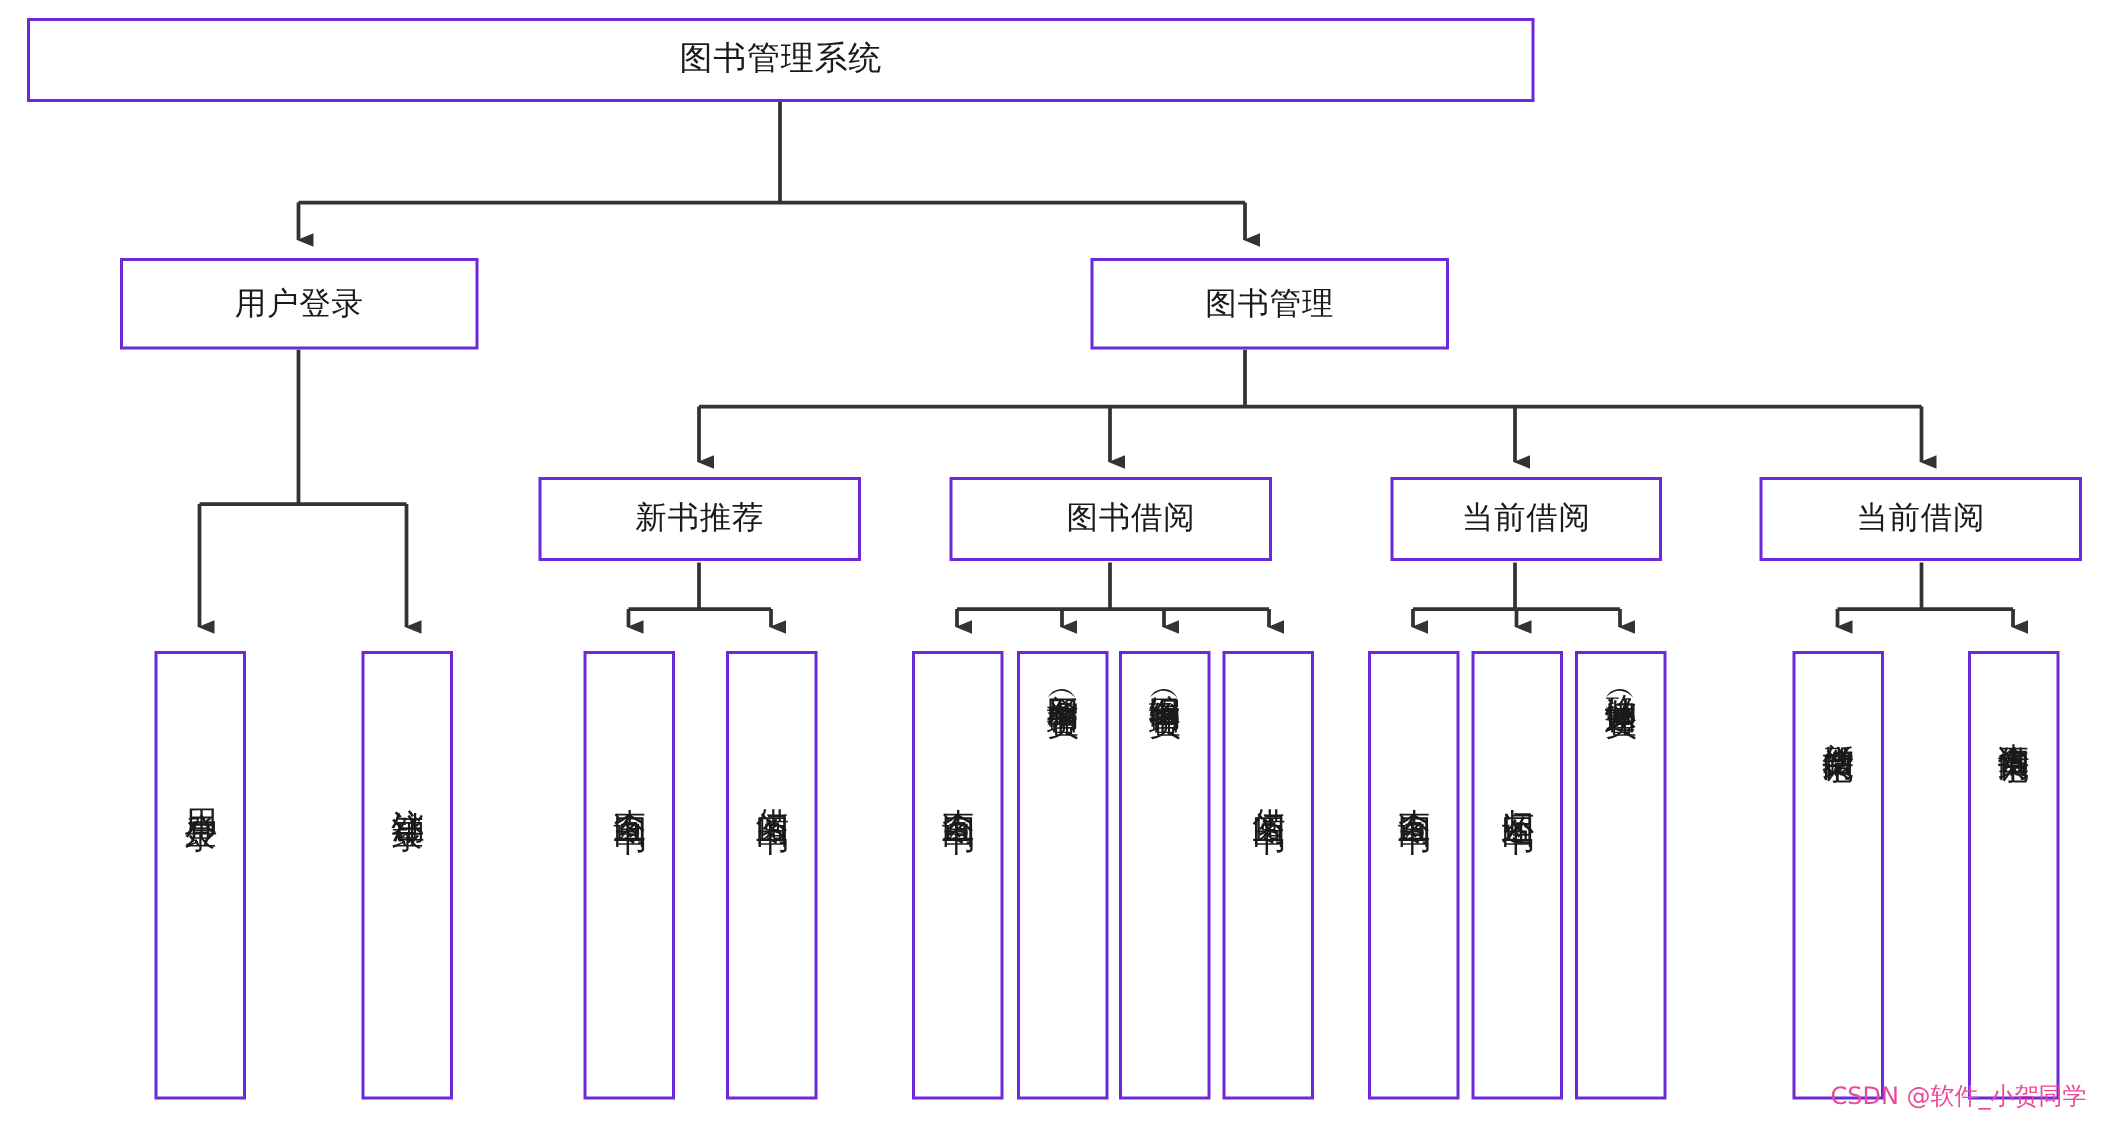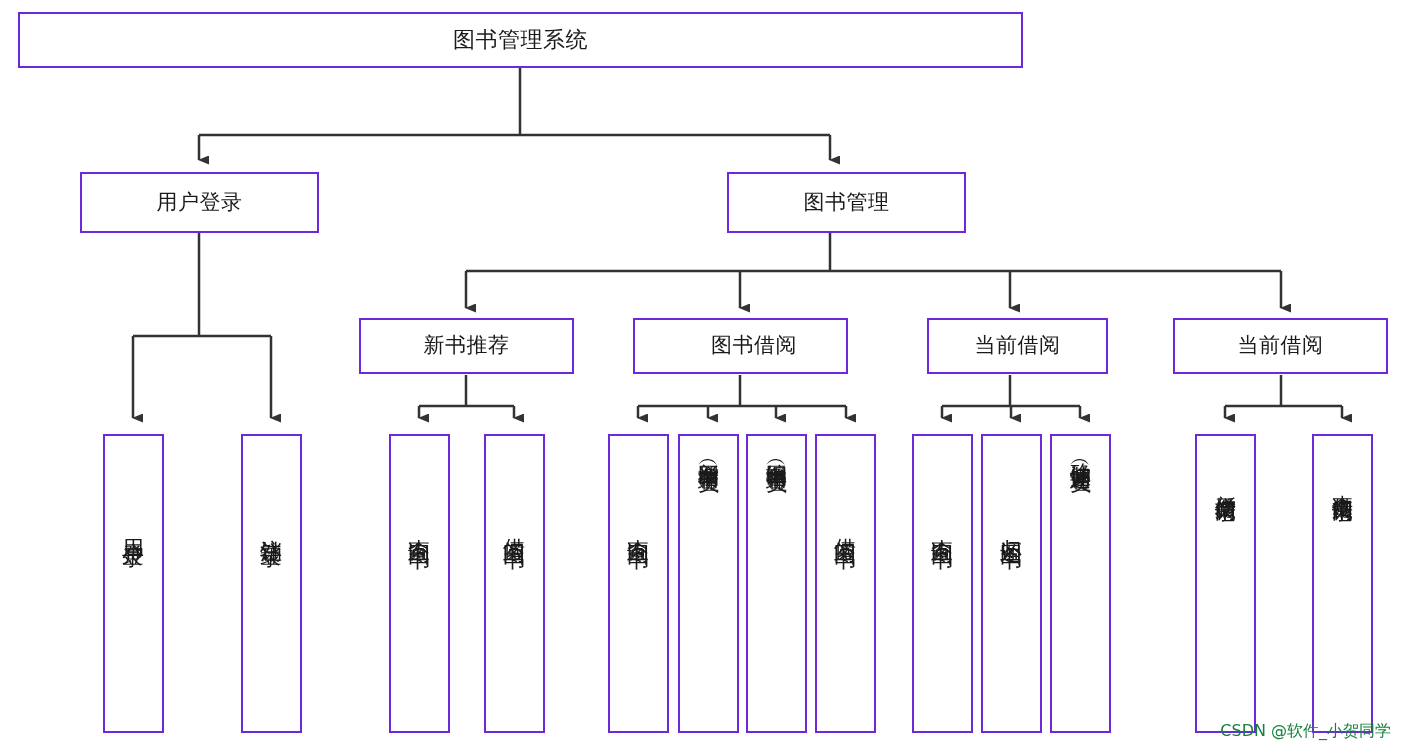--- a/index.html
+++ b/index.html
@@ -63,21 +63,21 @@
   }
   .node.vert.tall .label {
     font-size: 21px;
     letter-spacing: 1.5px;
   }
   #watermark {
     position: absolute;
     right: 14px;
     bottom: 5px;
     font-size: 16px;
-    color: #15803d;
+    color: #ec4899;
     z-index: 6;
     white-space: nowrap;
     font-family: "DejaVu Sans", "Liberation Sans", sans-serif;
   }
 </style>
 </head>
 <body>
 
 <div id="canvas">
 

